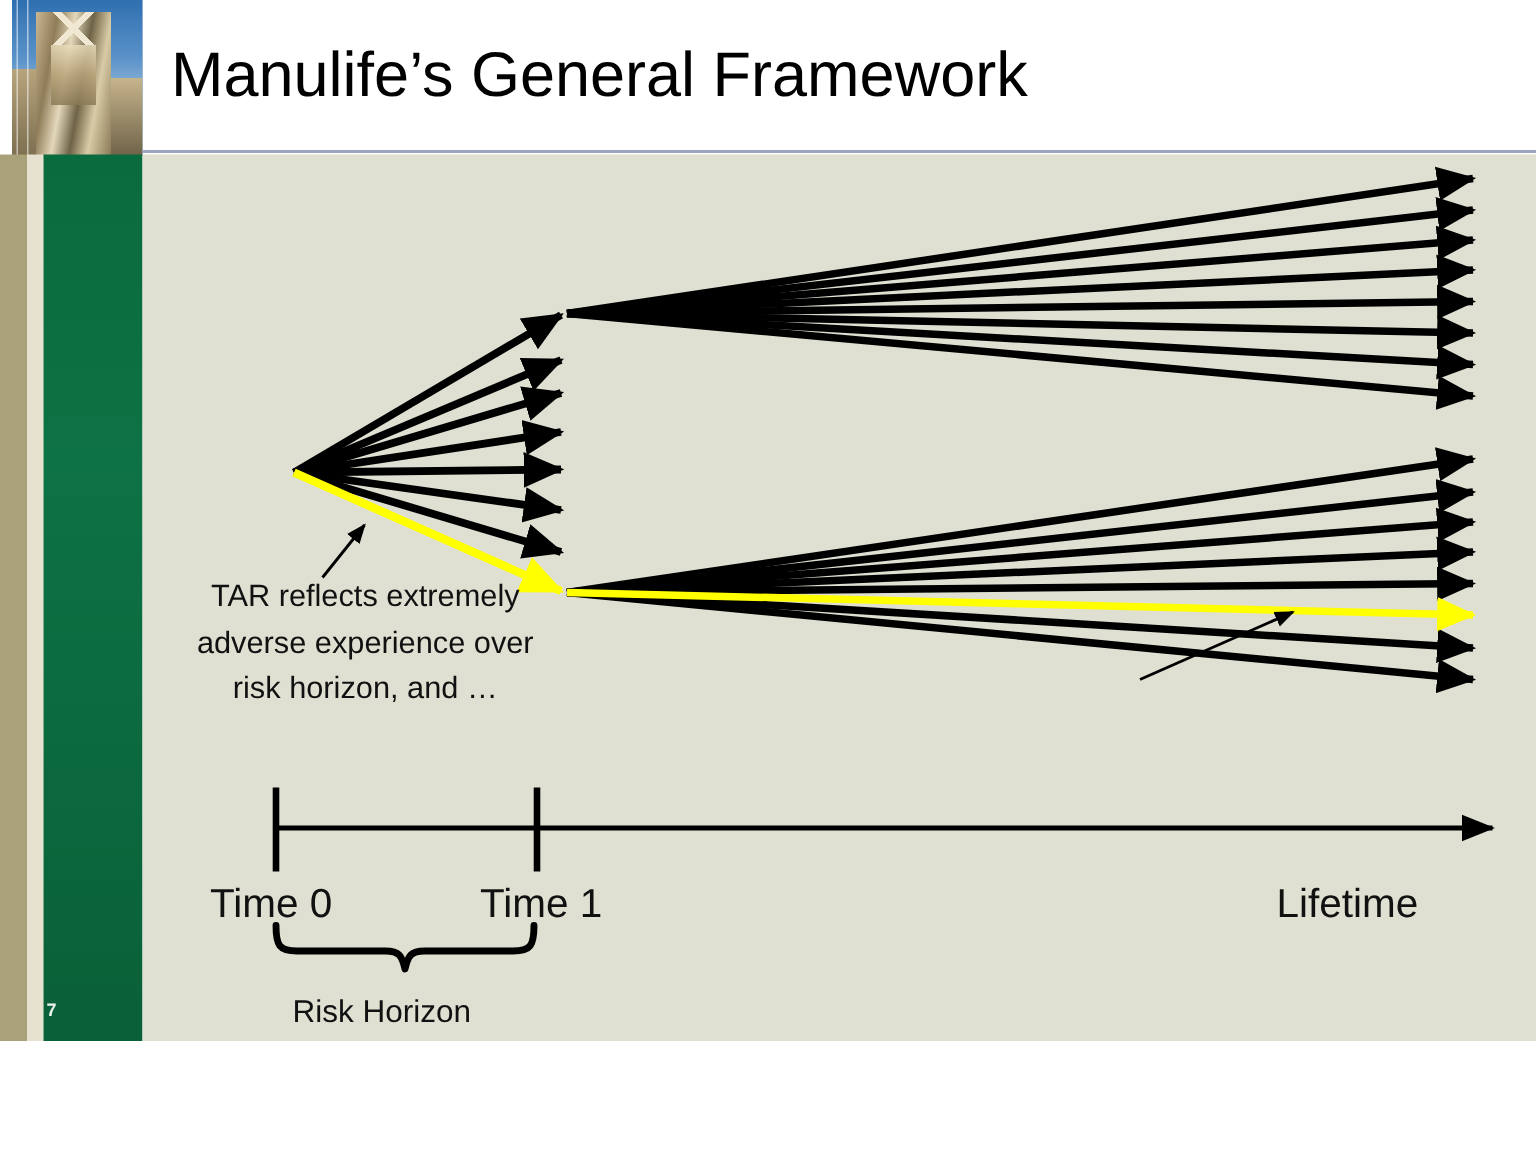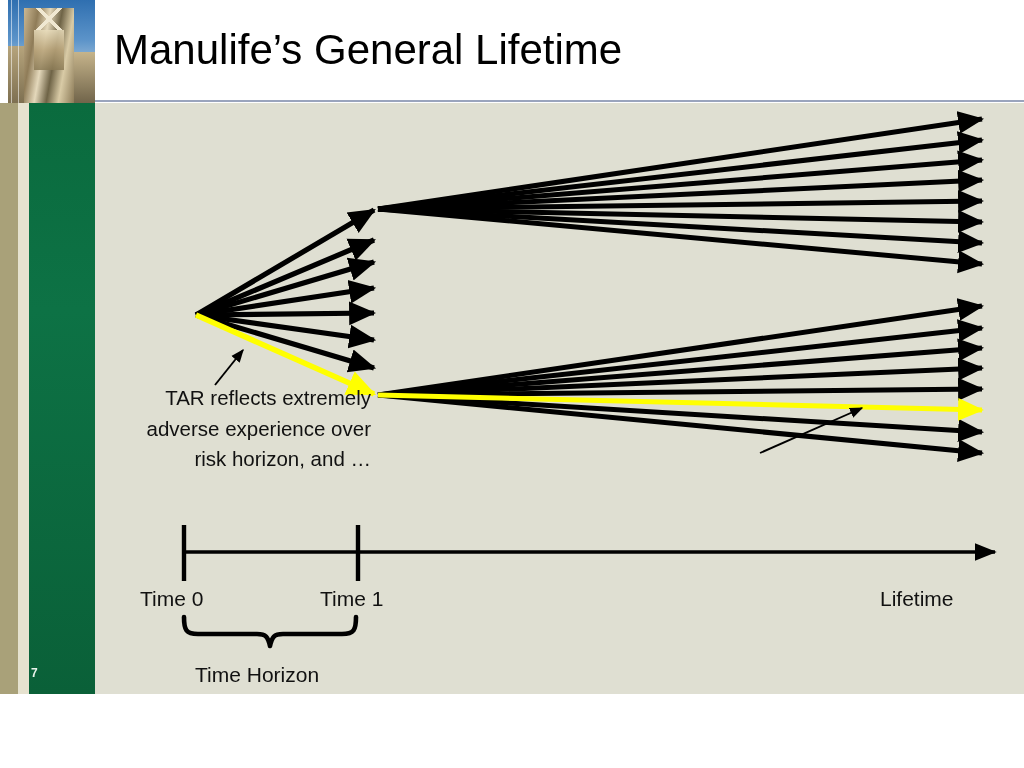--- a/index.html
+++ b/index.html
@@ -127,36 +127,36 @@
     pointer-events: none;
   }
 
   
   .note {
     position: absolute;
     font-family: "Liberation Sans", sans-serif;
     font-size: 20.5px;
     line-height: 30.5px;
     color: #111111;
-    text-align: right;
+    text-align: center;
     white-space: pre-line;
   }
   #note-left  { left: 116px; top: 383px; width: 255px; }
   #note-right { left: 396px; top: 447px; width: 364px; }
 
   .axis-label {
     position: absolute;
     font-family: "Liberation Sans", sans-serif;
-    font-size: 21px;
+    font-size: 27px;
     color: #111111;
     white-space: nowrap;
   }
   #lbl-time0    { left: 140px; top: 587px; }
   #lbl-time1    { left: 310px; top: 587px; margin-left: 10px; }
-  #lbl-lifetime { left: 880px; top: 587px; text-align: center; }
+  #lbl-lifetime { left: 851px; top: 587px; text-align: center; }
   #lbl-risk-horizon {
     left: 195px; top: 663px;
     font-size: 21px;
   }
 
   
   #footer {
     position: absolute;
     left: 0; top: 694px;
     width: 1024px; height: 74px;
@@ -180,21 +180,21 @@
       <div class="sky"></div>
       <div class="left-bld"></div>
       <div class="right-bld"></div>
       <div class="tower"></div>
       <div class="tower-mid"></div>
       <div class="tower-notch"></div>
       <div class="vline" style="left:3px"></div>
       <div class="vline" style="left:10px"></div>
     </div>
 
-    <div id="title">Manulife’s General Lifetime</div>
+    <div id="title">Manulife’s General Framework</div>
     <div id="header-rule"></div>
   </div>
 
   <div id="tanstripe"></div>
   <div id="tanstripe2"></div>
   <div id="greenpanel"></div>
   <div id="pagenum">7</div>
 
   <div id="canvas"></div>
 
@@ -273,21 +273,21 @@
                L 342 634
                C 354 634, 356 630, 356 617" fill="none" stroke="#000" stroke-width="4.6" stroke-linecap="round" stroke-linejoin="round"></path>
     </g>
   </svg>
 
   <div class="note" id="note-left">TAR reflects extremely adverse experience over risk horizon, and …</div>
 
   <div class="axis-label" id="lbl-time0">Time 0</div>
   <div class="axis-label" id="lbl-time1">Time 1</div>
   <div class="axis-label" id="lbl-lifetime">Lifetime</div>
-  <div class="axis-label" id="lbl-risk-horizon">Time Horizon</div>
+  <div class="axis-label" id="lbl-risk-horizon">Risk Horizon</div>
 
   <div id="footer-rule"></div>
   <div id="footer">
     
     
   </div>
 
 </div>
 
 </body></html>

